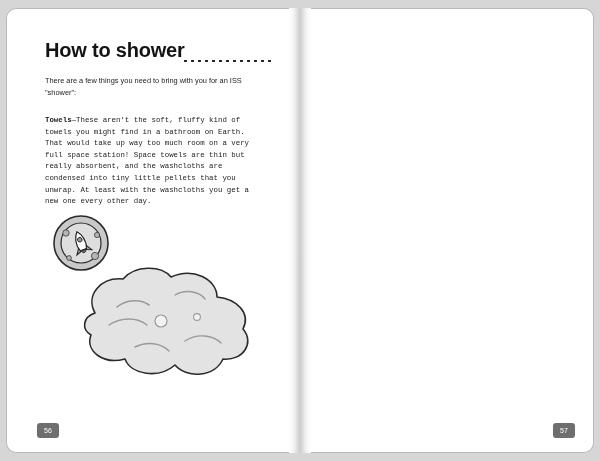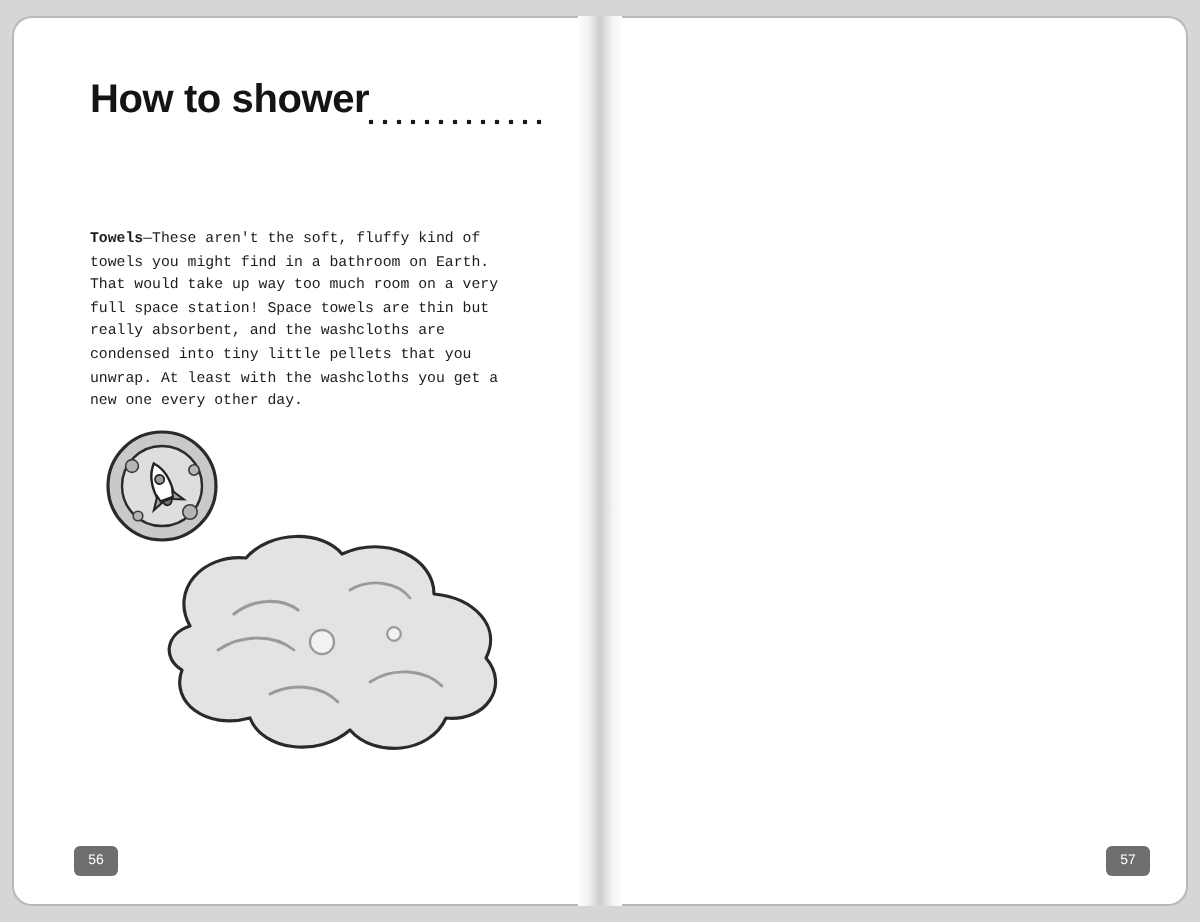--- a/index.html
+++ b/index.html
@@ -133,20 +133,21 @@
 <body>
 
 <div class="spread">
 
   <div class="page left">
     <div class="content">
 
       <h1 class="title">How to shower</h1>
       <div class="dots"></div>
 
+      <p class="body lead">There are a few things you need to bring with you for an ISS "shower":</p>
 
       <p class="body towels"><b class="lead-word">Towels</b><span>—These aren't the soft, fluffy kind of towels you might find in a bathroom on Earth. That would take up way too much room on a very full space station! Space towels are thin but really absorbent, and the washcloths are condensed into tiny little pellets that you unwrap. At least with the washcloths you get a new one every other day.</span></p>
 
       <svg class="moon" viewBox="0 0 56 56">
         <circle cx="28" cy="28" r="27" fill="#c9c9c9" stroke="#2a2a2a" stroke-width="1.6"></circle>
         <circle cx="28" cy="28" r="20" fill="#dedede" stroke="#2a2a2a" stroke-width="1.2"></circle>
         <circle cx="13" cy="18" r="3.2" fill="#b5b5b5" stroke="#3a3a3a" stroke-width="0.8"></circle>
         <circle cx="44" cy="20" r="2.6" fill="#b5b5b5" stroke="#3a3a3a" stroke-width="0.8"></circle>
         <circle cx="42" cy="41" r="3.6" fill="#b5b5b5" stroke="#3a3a3a" stroke-width="0.8"></circle>
         <circle cx="16" cy="43" r="2.4" fill="#b5b5b5" stroke="#3a3a3a" stroke-width="0.8"></circle>

